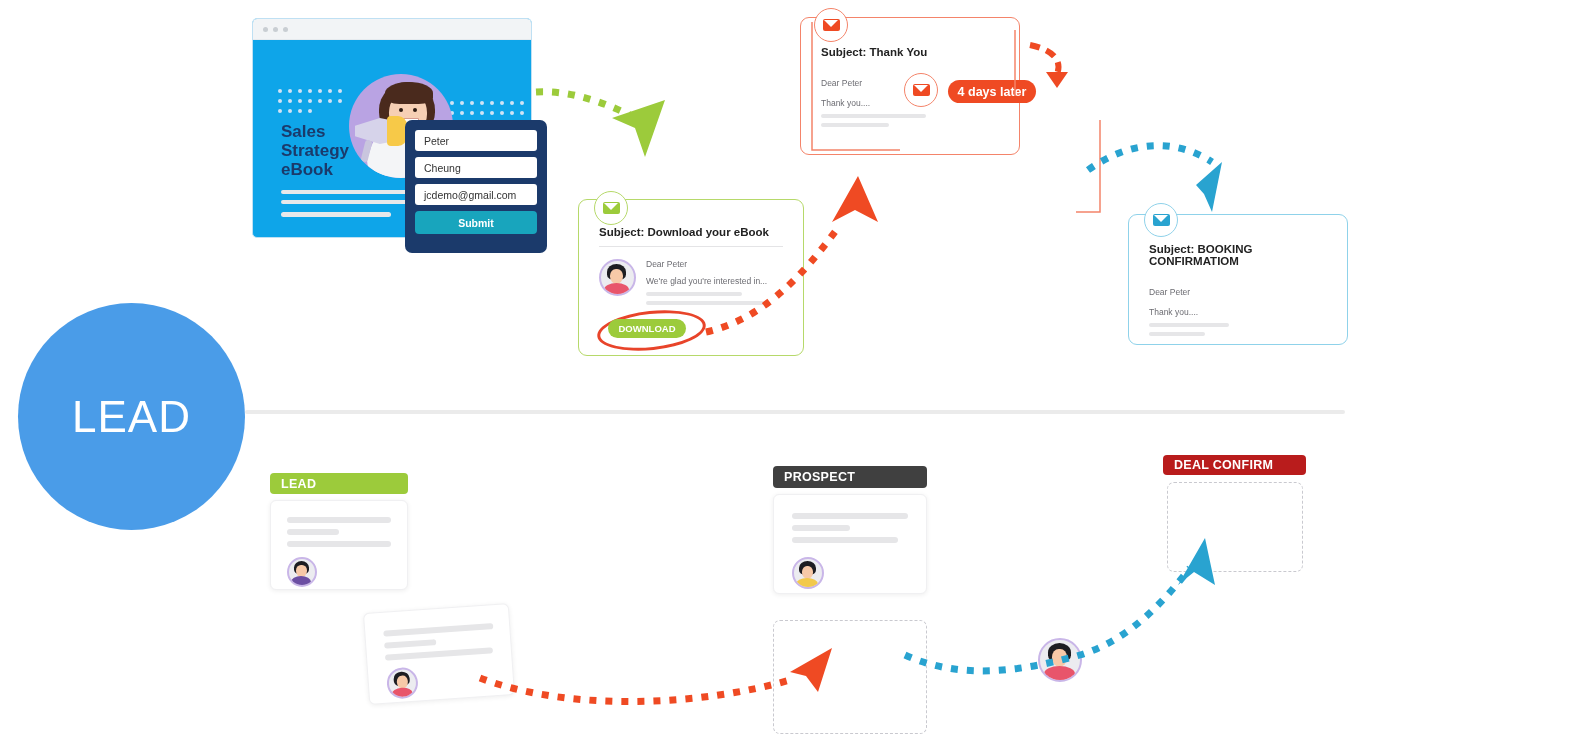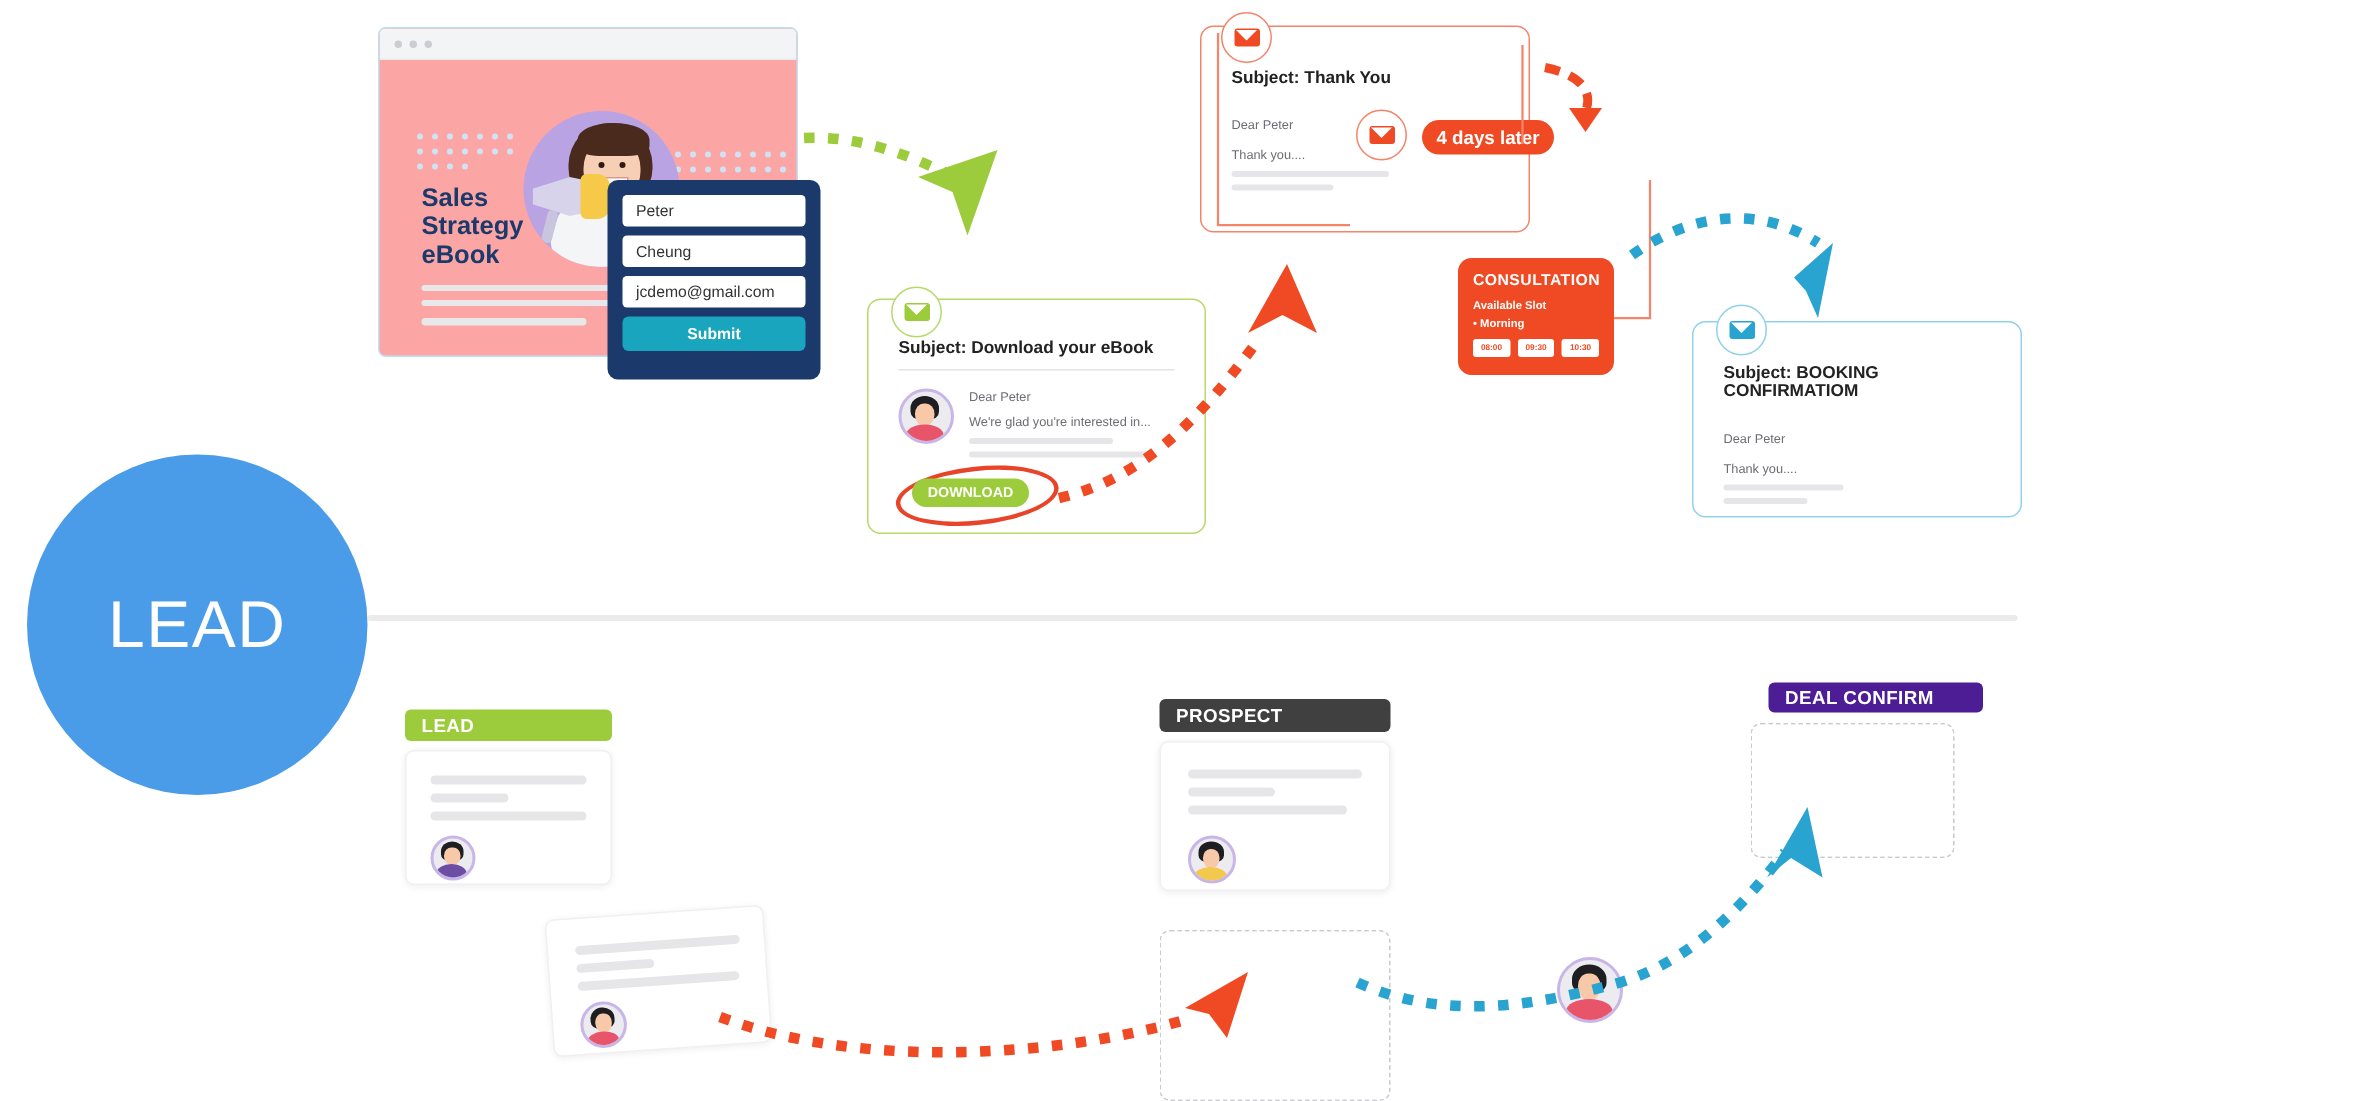--- a/index.html
+++ b/index.html
@@ -11,21 +11,21 @@
   
   .stage-circle{position:absolute;border-radius:50%;background:#4a9ce8;
     display:flex;align-items:center;justify-content:center;}
   .stage-circle span{color:#ffffff;font-size:44px;letter-spacing:1px;font-weight:400;}
 
   
   .divider{position:absolute;height:4px;background:#ebebeb;border-radius:2px;}
 
   
   .browser{position:absolute;left:252px;top:18px;width:278px;height:218px;
-    background:#fca5a5;border:1px solid #bfe0f3;border-radius:5px;overflow:hidden;}
+    background:#0ea5e9;border:1px solid #bfe0f3;border-radius:5px;overflow:hidden;}
   .browser-bar{height:20px;background:#f2f4f6;border-bottom:1px solid #e6eaee;
     display:flex;align-items:center;padding-left:10px;gap:5px;}
   .dot{width:5px;height:5px;border-radius:50%;background:#c9ced3;}
   .browser-body{position:relative;height:198px;}
   .ebook-title{position:absolute;left:28px;top:82px;font-size:17px;font-weight:bold;
     color:#1b3a6b;line-height:19px;}
   .dots-grid{position:absolute;}
   .hero-circle{position:absolute;left:96px;top:34px;width:104px;height:104px;
     border-radius:50%;background:#b9a3e3;overflow:hidden;}
 
@@ -240,32 +240,20 @@
   <div class="badge-ico" style="left:814px;top:8px;border:1.5px solid #f4846a;">
     <div class="env" style="background:#ef4a23;"></div>
   </div>
 
   <div class="badge-ico" style="left:904px;top:73px;border:1.5px solid #f4846a;">
     <div class="env" style="background:#ef4a23;"></div>
   </div>
 
   <div class="days-pill" style="left:948px;top:80px;width:88px;height:23px;">4 days later</div>
 
-  <div class="consult" style="left:972px;top:172px;width:104px;height:78px;">
-    <div class="c-title">CONSULTATION</div>
-    <div class="c-sub">Available Slot</div>
-    <div class="c-item">
-      • <span>Morning</span>
-    </div>
-    <div class="slots">
-      <div class="slot">08:00</div>
-      <div class="slot">09:30</div>
-      <div class="slot">10:30</div>
-    </div>
-  </div>
 
   <div class="ecard" style="left:1128px;top:214px;width:220px;height:131px;border:1.5px solid #8fd2ea;padding:28px 20px 0 20px;">
     <div class="subject">Subject: BOOKING CONFIRMATIOM</div>
     <div class="small-txt" style="margin-top:20px;">Dear Peter</div>
     <div class="small-txt" style="margin-top:10px;">Thank you....</div>
     <div class="skel" style="margin-top:6px;width:80px;height:4px;"></div>
     <div class="skel" style="margin-top:5px;width:56px;height:4px;"></div>
   </div>
   <div class="badge-ico" style="left:1144px;top:203px;border:1.5px solid #8fd2ea;">
     <div class="env" style="background:#29a3d0;"></div>
@@ -289,21 +277,21 @@
     <div class="skel" style="position:absolute;left:18px;top:30px;width:58px;height:6px;"></div>
     <div class="skel" style="position:absolute;left:18px;top:42px;width:106px;height:6px;"></div>
     <div class="avatar" style="position:absolute;left:18px;top:62px;width:28px;height:28px;">
       <div class="av-hair" style="left:5px;top:2px;width:17px;height:14px;"></div>
       <div class="av-face" style="left:8px;top:7px;width:11px;height:13px;"></div>
       <div class="av-shirt" style="left:2px;top:19px;width:22px;height:12px;background:#f2c94c;"></div>
     </div>
   </div>
   <div class="pipe-drop" style="left:773px;top:620px;width:154px;height:114px;"></div>
 
-  <div class="pipe-label" style="left:1163px;top:455px;width:143px;height:20px;background:#4c1d95;margin-left:16px;">DEAL CONFIRM</div>
+  <div class="pipe-label" style="left:1163px;top:455px;width:143px;height:20px;background:#b91c1c;">DEAL CONFIRM</div>
   <div class="pipe-drop" style="left:1167px;top:482px;width:136px;height:90px;"></div>
 
   <div class="pipe-card" style="left:366px;top:608px;width:146px;height:92px;transform:rotate(-4deg);">
     <div class="skel" style="position:absolute;left:18px;top:18px;width:110px;height:6px;"></div>
     <div class="skel" style="position:absolute;left:18px;top:30px;width:52px;height:6px;"></div>
     <div class="skel" style="position:absolute;left:18px;top:42px;width:108px;height:6px;"></div>
     <div class="avatar" style="position:absolute;left:18px;top:56px;width:27px;height:27px;">
       <div class="av-hair" style="left:5px;top:2px;width:16px;height:14px;"></div>
       <div class="av-face" style="left:8px;top:6px;width:11px;height:13px;"></div>
       <div class="av-shirt" style="left:2px;top:18px;width:21px;height:12px;background:#e8556b;"></div>

